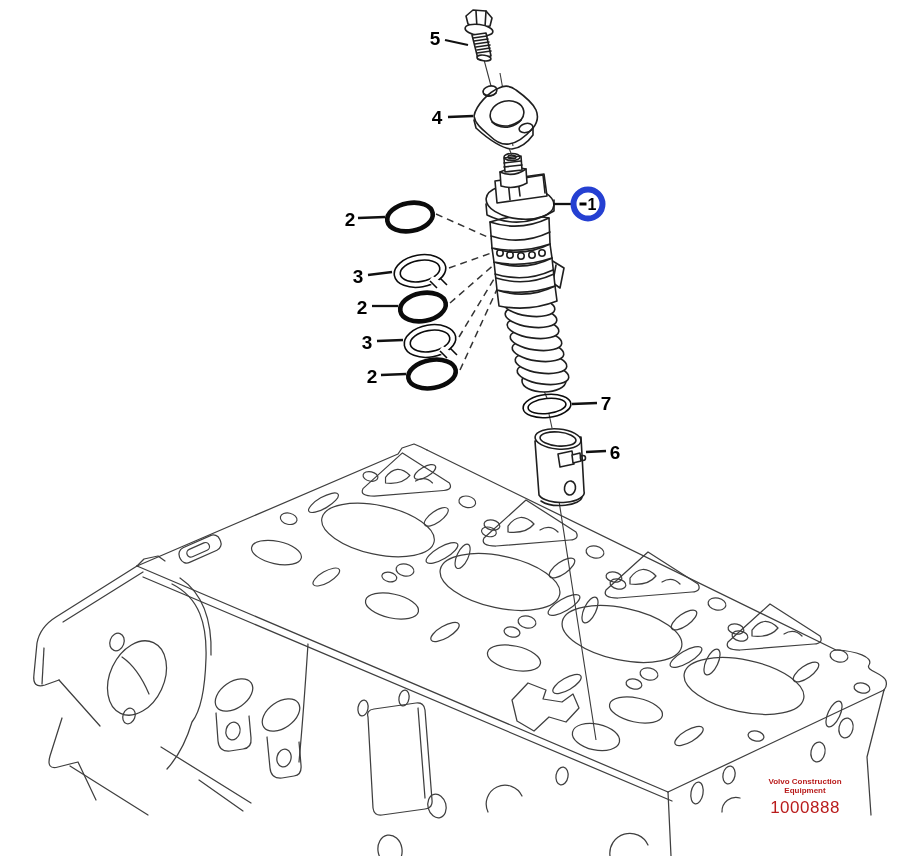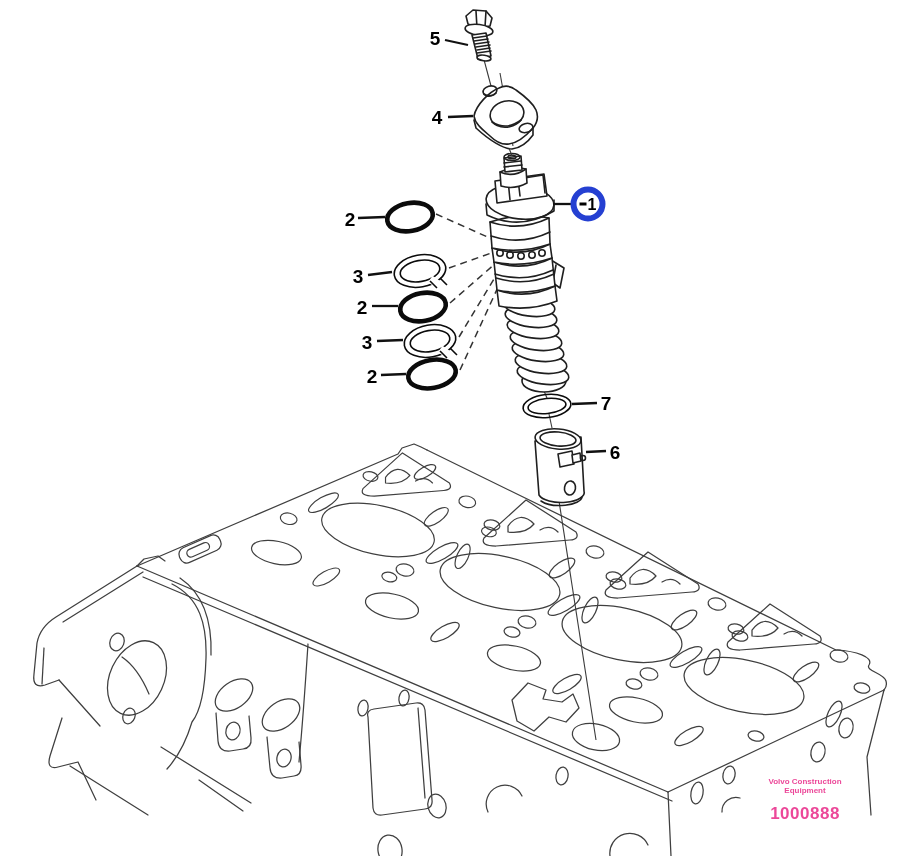--- a/index.html
+++ b/index.html
@@ -19,23 +19,23 @@
   #callout-layer{position:absolute;inset:0;}
   .callout{position:absolute;transform:translate(-50%,-50%);
            font-weight:bold;font-size:19px;color:#000;line-height:1;
            display:flex;align-items:center;justify-content:center;}
   .callout.hl{width:23px;height:23px;background:#fff;border-radius:50%;
               border:6px solid var(--accent-blue,#2540d2);font-size:16px;}
   .callout.hl::before{content:"";display:inline-block;width:7px;height:2.4px;
               background:#000;margin-right:1px;}
   
   .footer{position:absolute;left:805px;top:778px;transform:translateX(-50%);
-          text-align:center;color:#ec4899;}
+          text-align:center;color:#b91c1c;}
   .footer .brand{font-weight:bold;font-size:8px;line-height:8.5px;}
-  .footer .fignum{font-weight:bold;font-size:17px;letter-spacing:0.5px;margin-top:9px;}
+  .footer .fignum{font-weight:normal;font-size:17px;letter-spacing:0.5px;margin-top:3px;}
 </style>
 </head>
 <body>
 
 <div class="stage" style="--accent-blue: #2540d2;">
 
 <svg width="900" height="856" viewBox="0 0 900 856">
 
   <defs>
 

